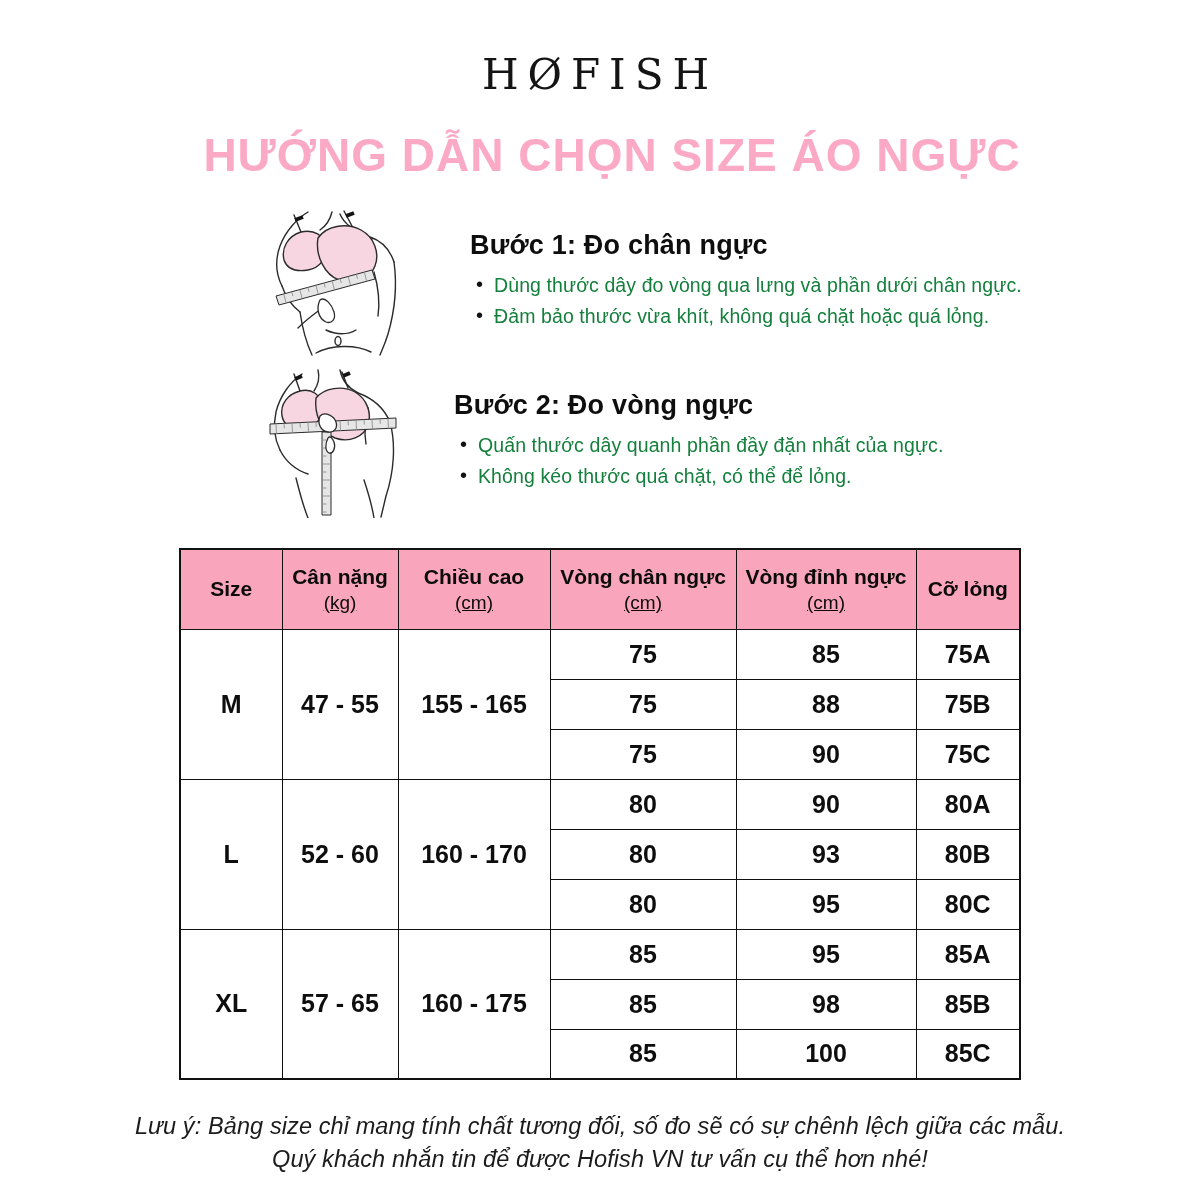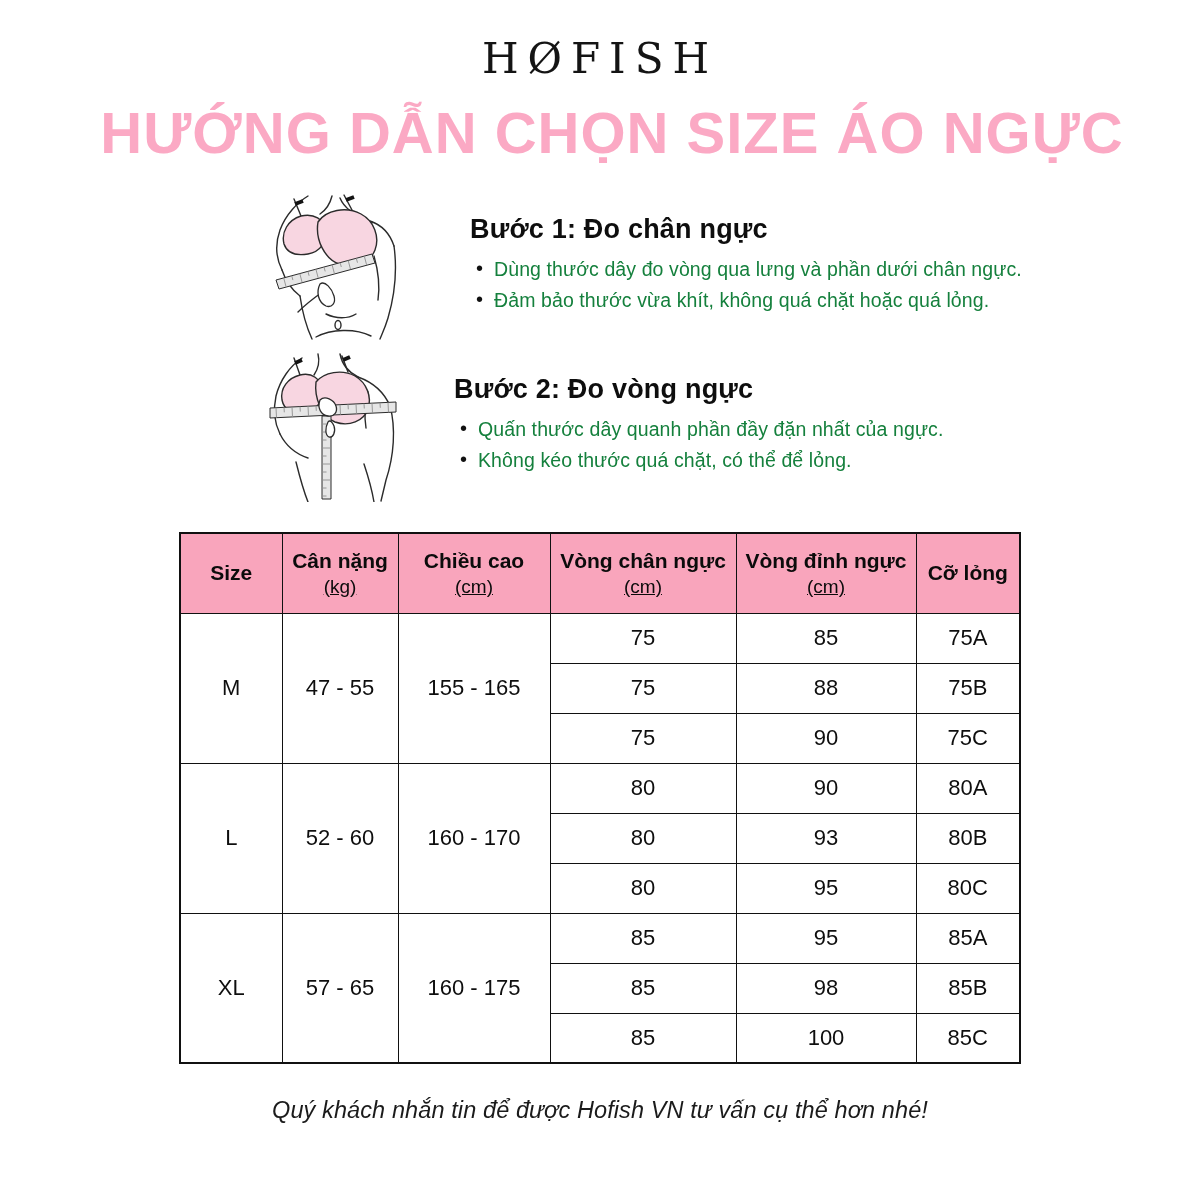--- a/index.html
+++ b/index.html
@@ -3,27 +3,27 @@
 <meta charset="utf-8">
 <style>
   * { margin:0; padding:0; box-sizing:border-box; }
   html,body { background:#ffffff; }
   .page {
     position:relative; width:1200px; height:1200px; background:#ffffff;
     font-family:"Liberation Sans", sans-serif; color:#111; overflow:hidden;
   }
   
   .logo {
-    padding-top:34px; text-align:center;
+    padding-top:50px; text-align:center;
     font-family:"DejaVu Serif", serif; font-weight:400;
     font-size:42px; letter-spacing:9px; color:#141414;
   }
   .title {
-    margin-top:16px; text-align:center;
-    font-size:58px; font-weight:800; letter-spacing:1px;
+    margin-top:29px; text-align:center;
+    font-size:46px; font-weight:800; letter-spacing:1px;
     color:#FBA9C4;
     padding-left:24px;
   }
   
   .steps { margin:26px 0 0 268px; }
   .step { display:flex; align-items:flex-start; }
   .step-illus { width:132px; flex:0 0 132px; margin-right:54px; }
   .step-1 { height:160px;gap:16px; }
   .step-2 { height:150px; }
   .step-heading {
@@ -42,21 +42,21 @@
   table.size-table {
     margin:30px auto 12px; border-collapse:collapse; width:840px;
     border:2px solid #111; table-layout:fixed;
   }
   .size-table th, .size-table td {
     border:1px solid #111; text-align:center; vertical-align:middle;
   }
   .size-table th { background:#F9A5BC; height:80px; }
   .size-table .hl1 { display:block; font-size:21px; font-weight:700; color:#0b0b0b; }
   .size-table .hl2 { display:block; font-size:19px; font-weight:400; color:#0b0b0b; margin-top:3px;text-decoration:underline; }
-  .size-table td { height:50px; font-size:22px; font-weight:400; color:#0e0e0e; background:#fff; }
+  .size-table td { height:50px; font-size:25px; font-weight:700; color:#0e0e0e; background:#fff; }
   .col-size   { width:102px; }
   .col-weight { width:116px; }
   .col-height { width:152px; }
   .col-under  { width:186px; }
   .col-bust   { width:180px; }
   .col-cup    { width:104px; }
   
   .note {
     margin-top:30px; text-align:center; font-style:italic;
     font-size:23.5px; color:#1b1b1b; line-height:1.4; letter-spacing:0.1px;
@@ -259,16 +259,17 @@
       </tr>
       <tr>
         <td>85</td>
         <td>100</td>
         <td>85C</td>
       </tr>
     </tbody>
   </table>
 
   <footer class="note">
+    <p>Lưu ý: Bảng size chỉ mang tính chất tương đối, số đo sẽ có sự chênh lệch giữa các mẫu.</p>
     <p>Quý khách nhắn tin để được Hofish VN tư vấn cụ thể hơn nhé!</p>
   </footer>
 
 </div>
 
 </body></html>

